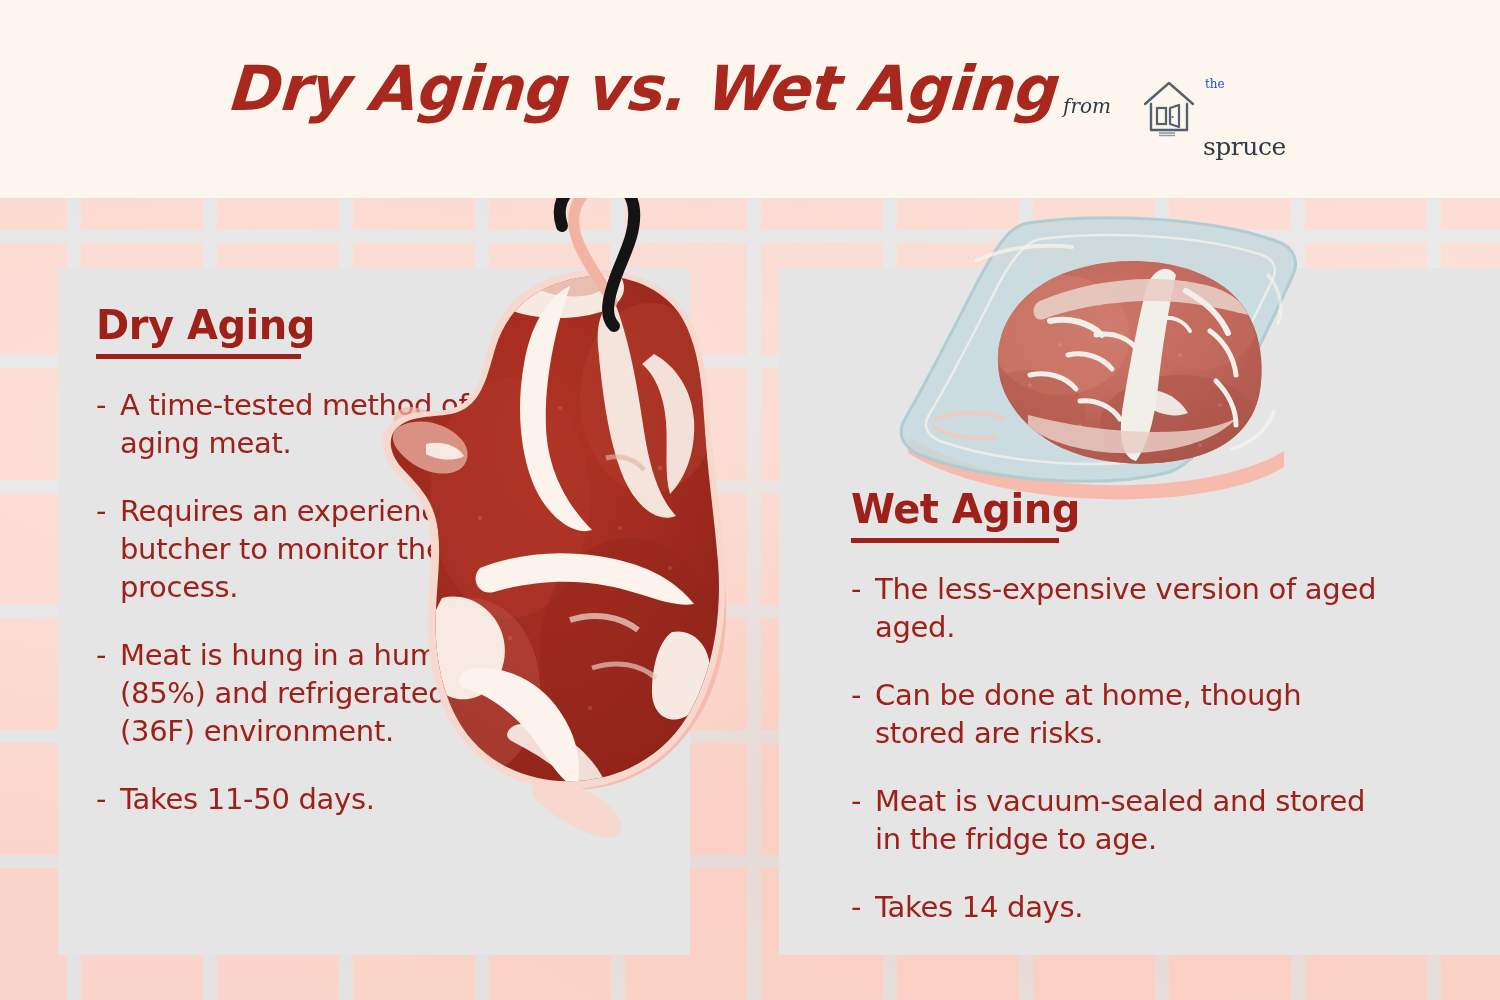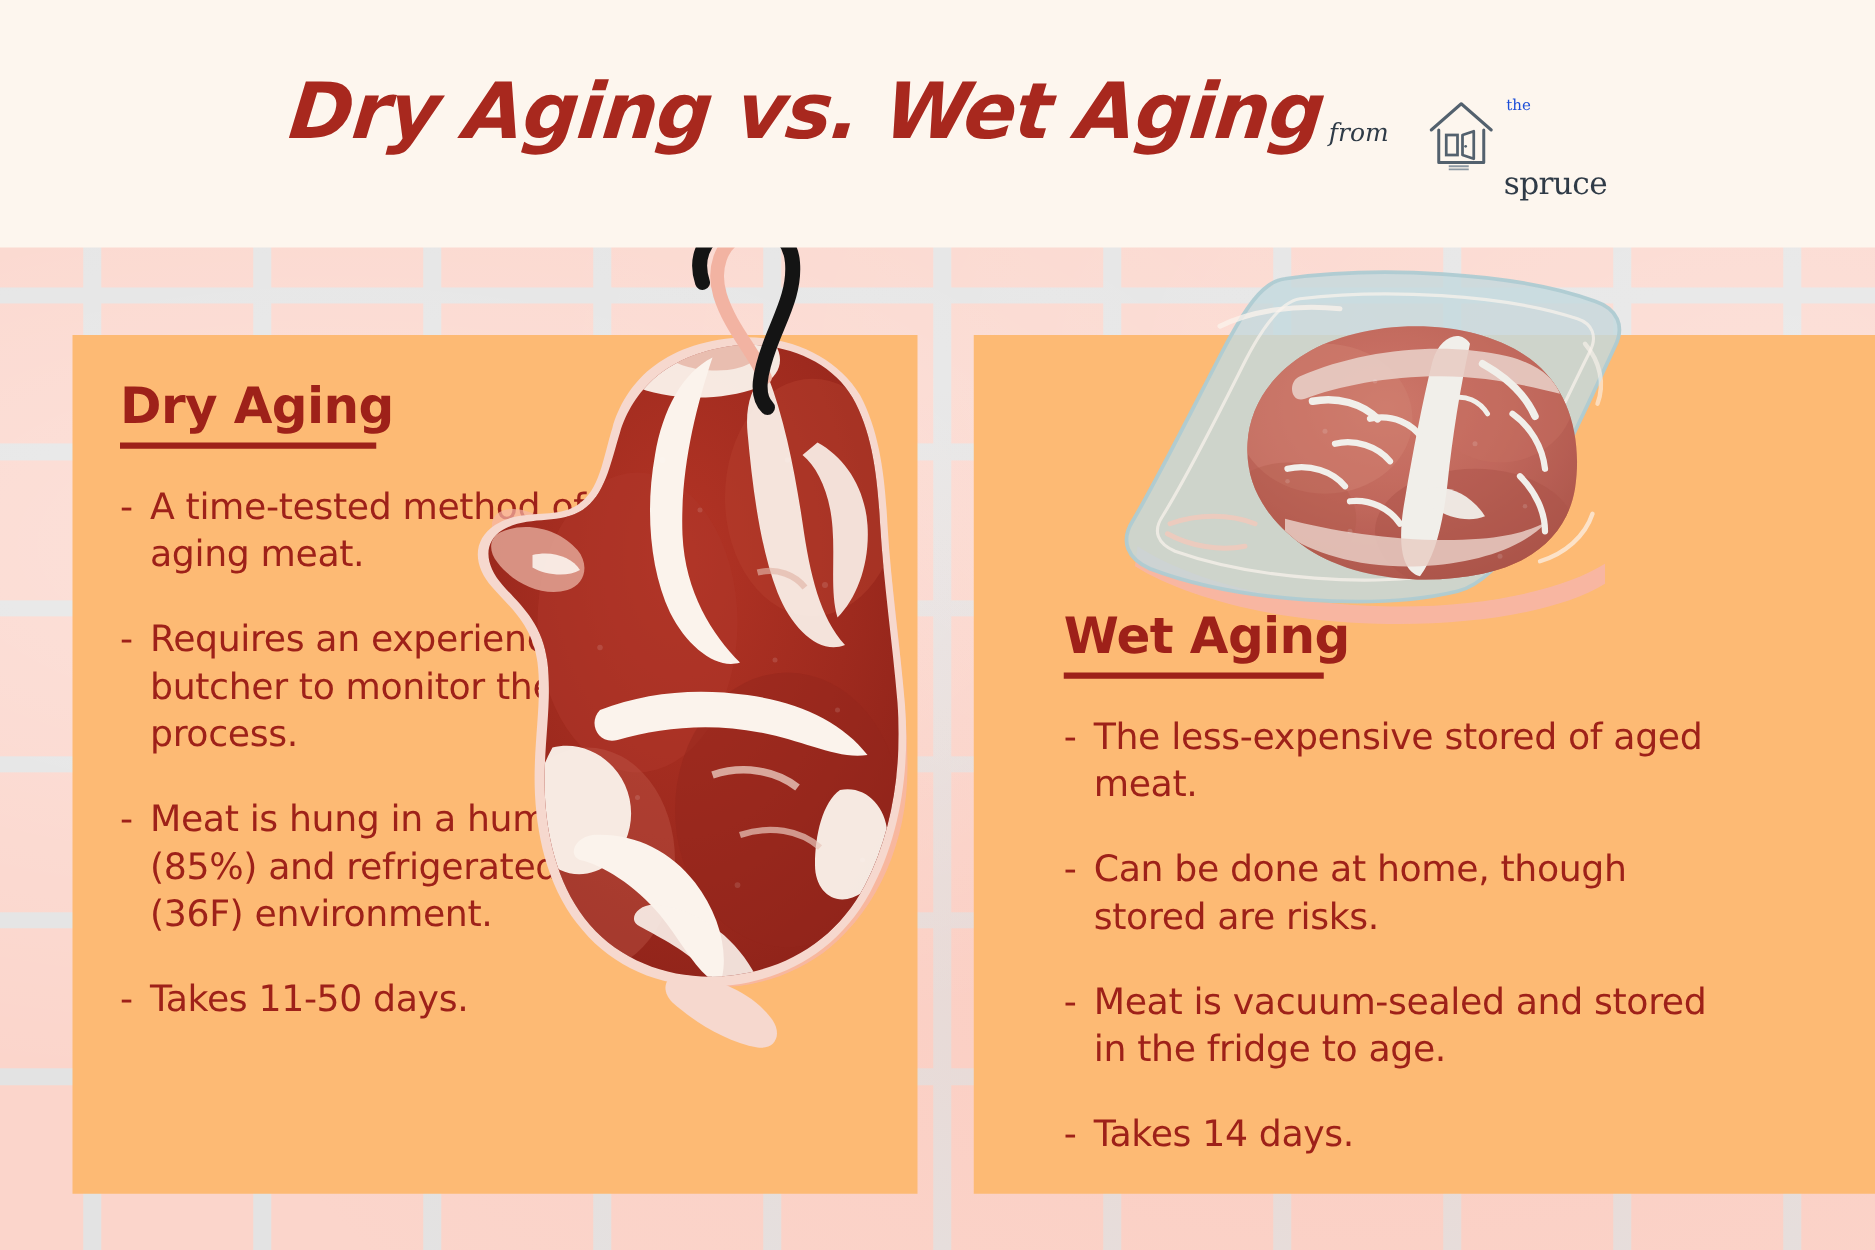--- a/index.html
+++ b/index.html
@@ -66,21 +66,21 @@
       radial-gradient(ellipse at 95% 12%, rgba(255,255,255,.25), rgba(255,255,255,0) 50%);
     pointer-events:none;
   }
   .wall-top-edge{
     position:absolute;left:0;top:188px;width:1500px;height:10px;
     background:#FDF6EE;z-index:5;
   }
 
   
   .card{
-    position:absolute;background:#fdba74;z-index:3;padding-left:44px;
+    position:absolute;background:#e5e5e5;z-index:3;
   }
   #card-left{left:58px;top:268px;width:632px;height:687px;}
   #card-right{left:779px;top:268px;width:732px;height:687px;}
 
   .panel-inner{position:absolute;inset:0;}
 
   .panel-heading{
     position:absolute;
     font-family:"DejaVu Sans", sans-serif;
     font-weight:700;
@@ -152,21 +152,21 @@
     </div>
   </div>
 
   <div class="card" id="card-right">
     <div class="panel-inner">
       <div class="panel-heading">Wet Aging</div>
       <div class="heading-rule"></div>
       <div class="bullets">
         <div class="bullet">
           <span class="dash">-</span>
-          <span class="btext">The less-expensive stored of aged meat.</span>
+          <span class="btext">The less-expensive version of aged aged.</span>
         </div>
         <div class="bullet">
           <span class="dash">-</span>
           <span class="btext">Can be done at home, though stored are risks.</span>
         </div>
         <div class="bullet">
           <span class="dash">-</span>
           <span class="btext">Meat is vacuum-sealed and stored in the fridge to age.</span>
         </div>
         <div class="bullet">

